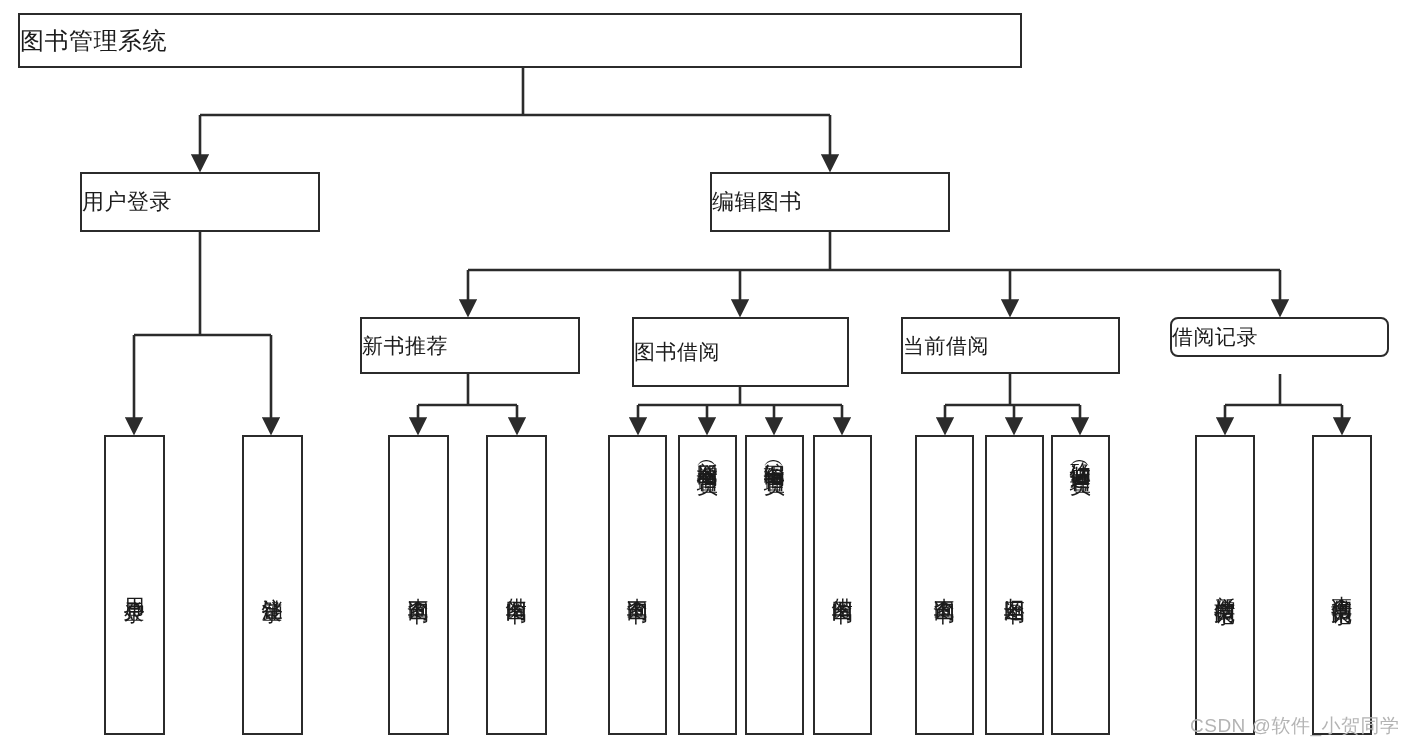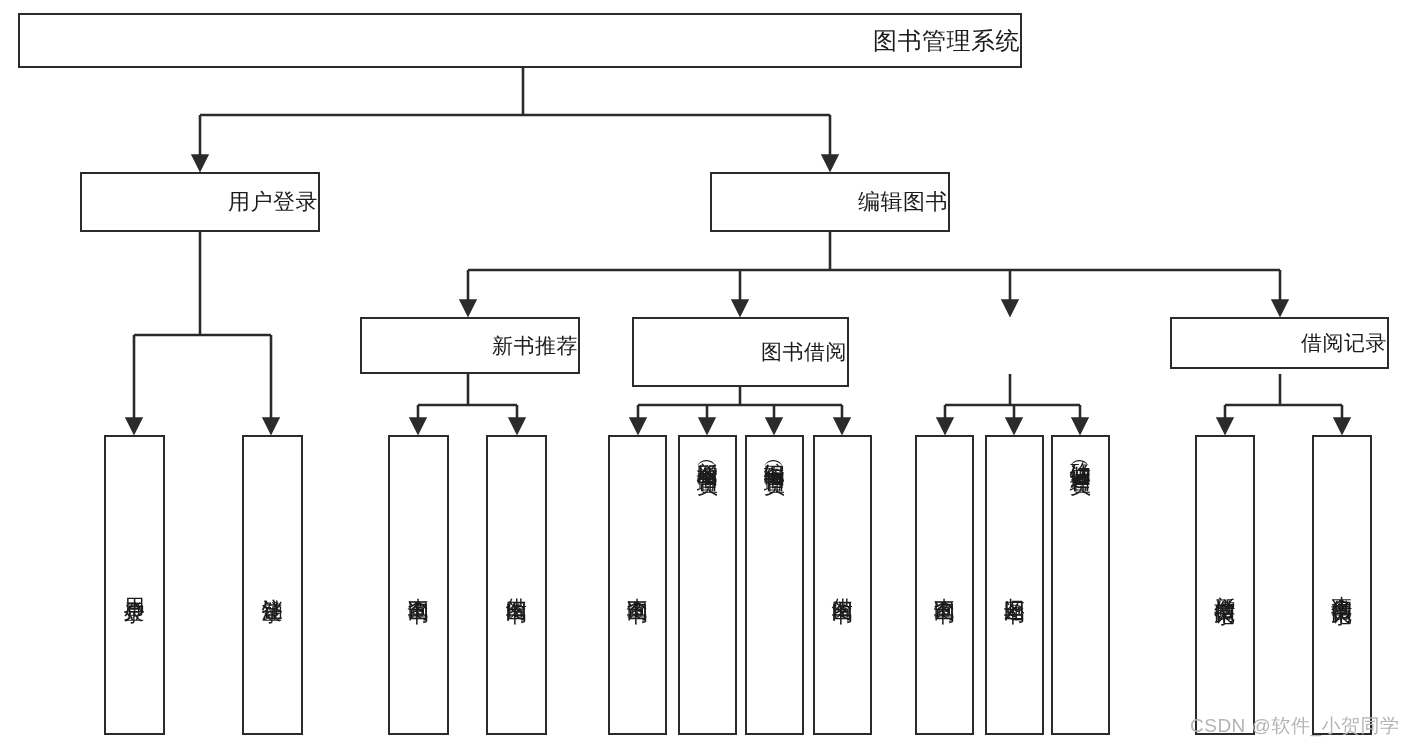--- a/index.html
+++ b/index.html
@@ -26,33 +26,32 @@
     pointer-events: none;
   }
   .node {
     position: absolute;
     box-sizing: border-box;
     border: 2.2px solid #2b2b2b;
     background: #ffffff;
     color: #1b1b1b;
     display: flex;
     align-items: center;
-    justify-content: flex-end;
+    justify-content: flex-start;
     text-align: center;
     letter-spacing: 0.5px;
   }
   .node.root {
     font-size: 24px;
   }
   .node.lvl1 {
     font-size: 22px;
   }
   .node.lvl2 {
     font-size: 21px;
-    padding-left: 36px;
   }
   
   .node.leaf {
     font-size: 21px;
     align-items: flex-start;
     justify-content: center;
     padding-top: 0;
   }
   .node.leaf .vtext {
     writing-mode: vertical-rl;
@@ -149,21 +148,24 @@
   <div class="node lvl1" style="left: 710px; top: 172px; width: 240px; height: 60px;">
     <span>编辑图书</span>
   </div>
 
   <div class="node lvl2" style="left: 360px; top: 317px; width: 220px; height: 57px;">
     <span>新书推荐</span>
   </div>
   <div class="node lvl2" style="left: 632px; top: 317px; width: 217px; height: 70px;">
     <span>图书借阅</span>
   </div>
-  <div class="node lvl2" style="left: 1170px; top: 317px; width: 219px; height: 52px;">
+  <div class="node lvl2" style="left: 901px; top: 317px; width: 219px; height: 57px;">
+    <span>当前借阅</span>
+  </div>
+  <div class="node lvl2" style="left: 1170px; top: 317px; width: 219px; height: 40px; border-radius: 8px;">
     <span>借阅记录</span>
   </div>
 
   <div class="node leaf" style="left: 104px; top: 435px; width: 61px; height: 300px;">
     <div class="leafwrap">
         <span class="vtext">用户登录</span>
       </div>
   </div>
   <div class="node leaf" style="left: 242px; top: 435px; width: 61px; height: 300px;">
     <div class="leafwrap">

